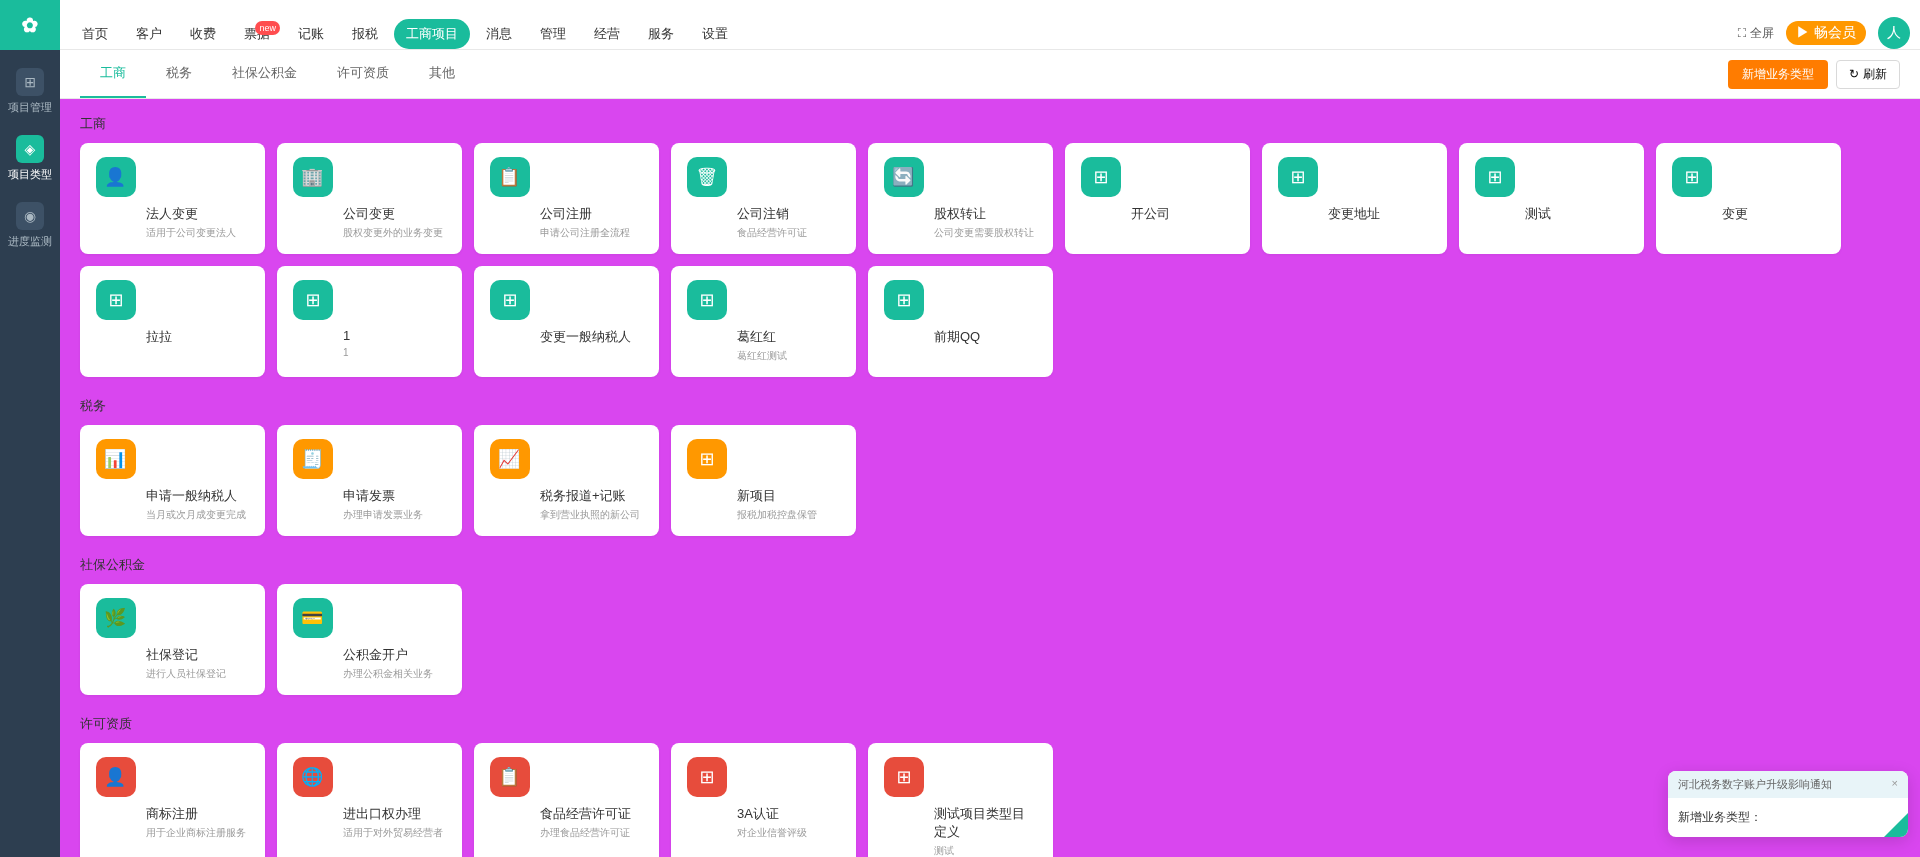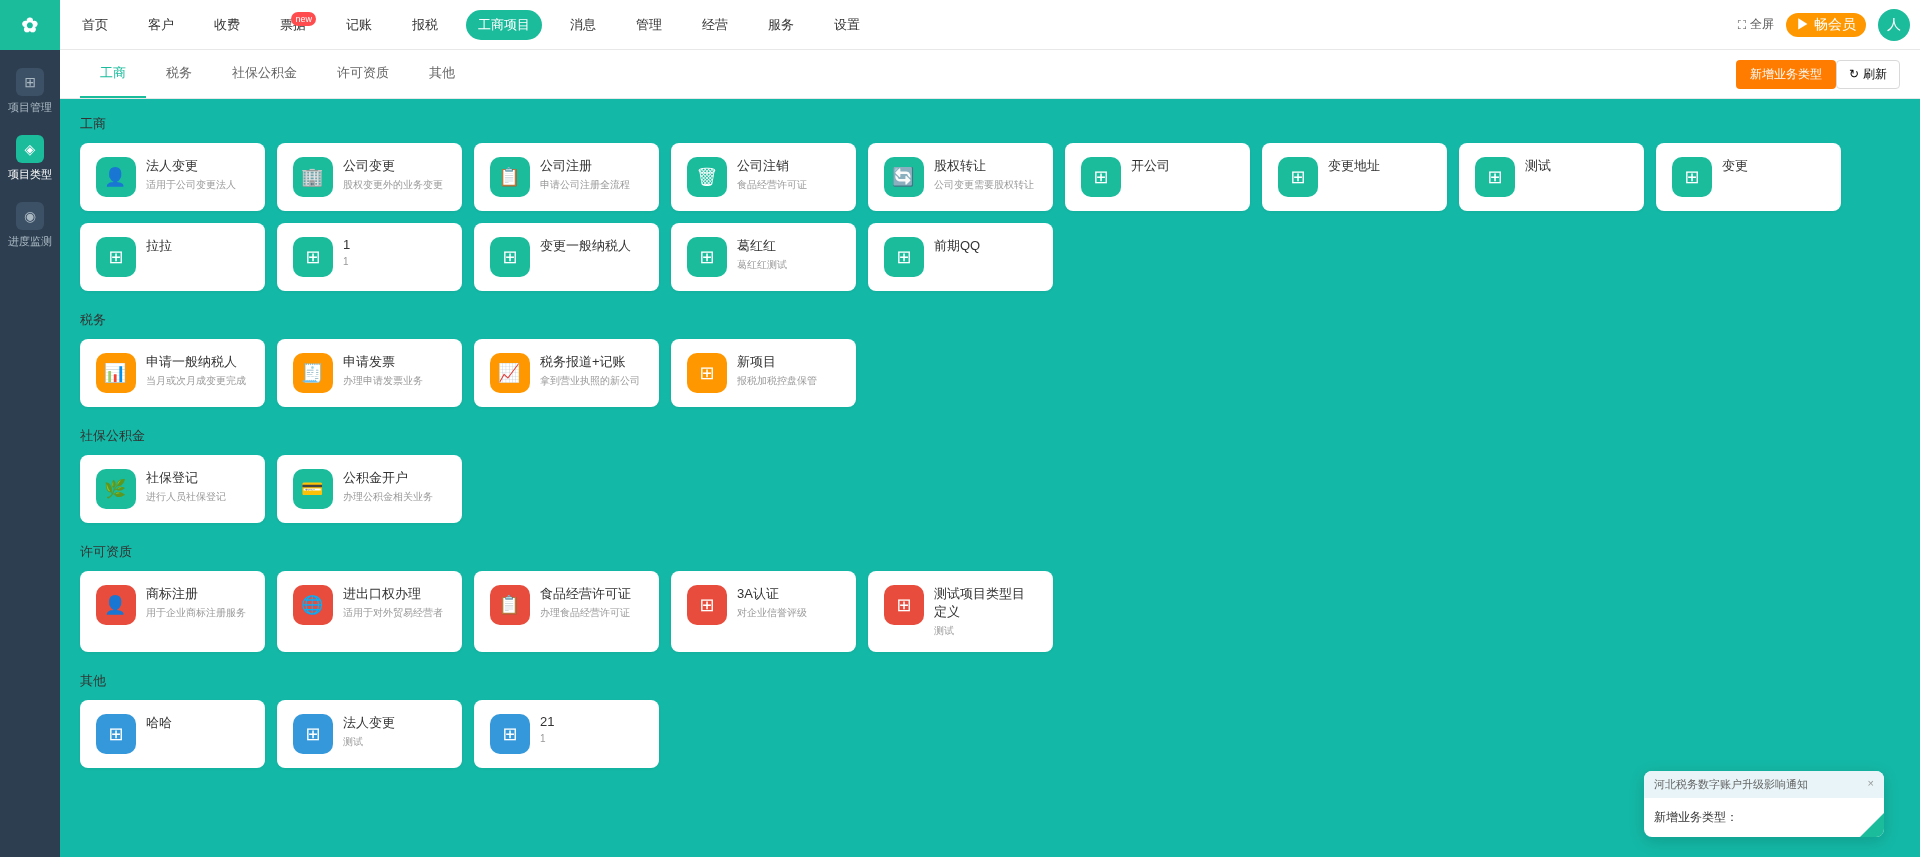--- a/index.html
+++ b/index.html
@@ -68,23 +68,23 @@
       flex-direction: column;
       overflow: hidden;
     }
 
     
     .topnav {
       height: 50px;
       background: #fff;
       border-bottom: 1px solid #e8e8e8;
       display: flex;
-      align-items: center;
+      align-items: flex-end;
       padding: 0 10px;
-      gap: 16px;
+      gap: 4px;
       flex-shrink: 0;
     }
     .topnav-item {
       padding: 6px 12px;
       cursor: pointer;
       color: #333;
       border-radius: 4px;
       font-size: 13px;
       white-space: nowrap;
       position: relative;
@@ -144,21 +144,21 @@
     .content-area {
       flex: 1;
       display: flex;
       overflow: hidden;
     }
 
     
     .page-content {
       flex: 1;
       overflow-y: auto;
-      background: #14b8a6;
+      background: #d946ef;
     }
 
     
     .tab-bar {
       background: #fff;
       border-bottom: 1px solid #e8e8e8;
       display: flex;
       align-items: center;
       padding: 0 20px;
       justify-content: space-between;
@@ -173,20 +173,21 @@
       color: #666;
       border-bottom: 2px solid transparent;
       font-size: 13px;
     }
     .tab-item.active {
       color: #1abc9c;
       border-bottom: 2px solid #1abc9c;
     }
     .tab-bar-right {
       display: flex;
+      gap: 8px;
       align-items: center;
     }
     .btn-add-type {
       background: #ff7c00;
       color: #fff;
       border: none;
       padding: 6px 14px;
       border-radius: 4px;
       cursor: pointer;
       font-size: 12px;
@@ -243,38 +244,39 @@
       display: flex;
       align-items: center;
       justify-content: center;
       flex-shrink: 0;
       font-size: 18px;
       color: #fff;
     }
     .service-info {
       flex: 1;
       min-width: 0;
+      margin-top: 48px;
     }
     .service-name {
       font-size: 13px;
       color: #333;
       font-weight: 500;
       margin-bottom: 3px;
     }
     .service-desc {
       font-size: 10px;
       color: #999;
       line-height: 1.4;
     }
 
     
     .notification-popup {
       position: fixed;
       bottom: 20px;
-      right: 36px;
+      right: 12px;
       width: 240px;
       background: #fff;
       border-radius: 8px;
       box-shadow: 0 4px 16px rgba(0,0,0,0.15);
       overflow: hidden;
       z-index: 100;
     }
     .notification-header {
       background: #e8f4f8;
       display: flex;

